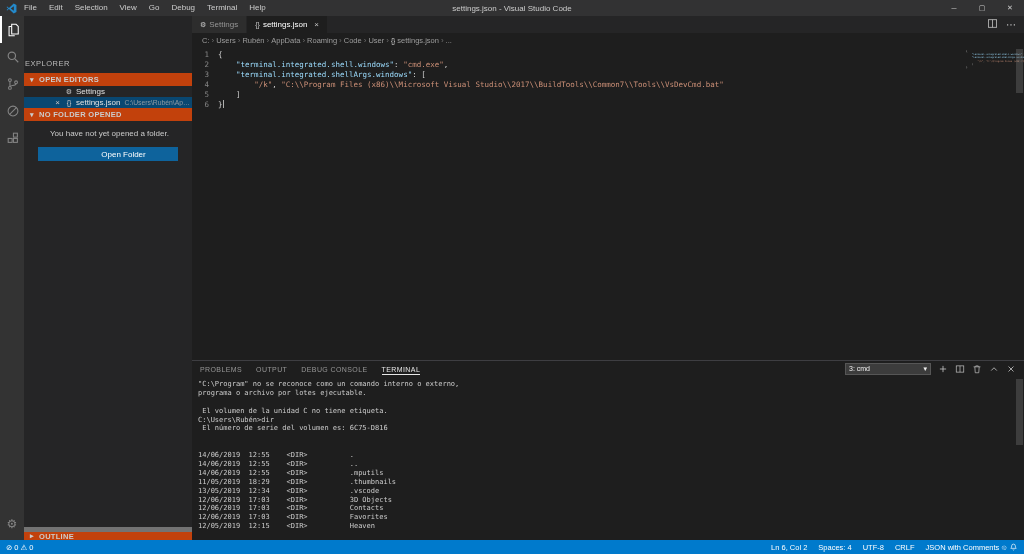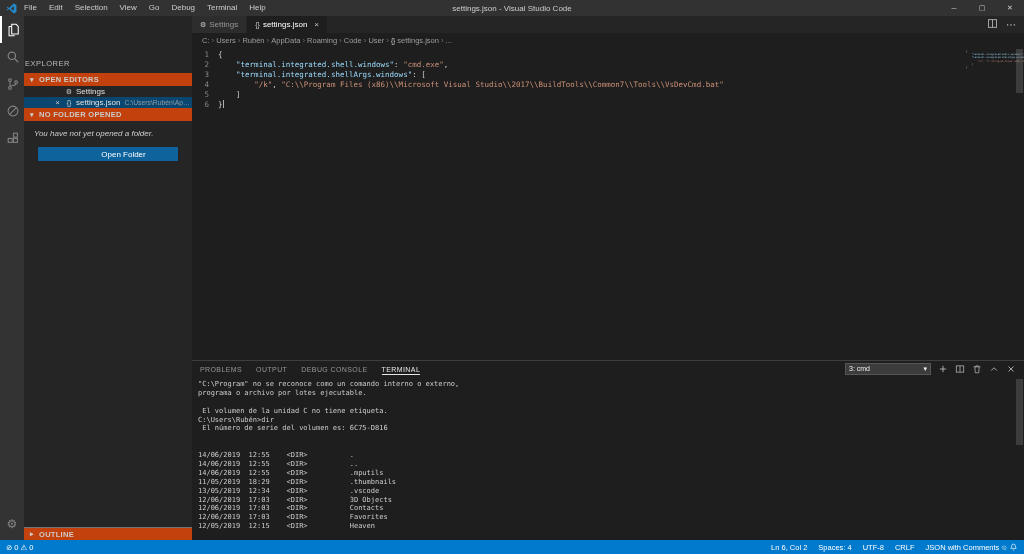--- a/index.html
+++ b/index.html
@@ -34,24 +34,24 @@
   .sidebar-title { padding:6px 0 5px 1px; font-size:7.5px; letter-spacing:.5px; color:#bbbbbb;margin-top:37px; }
   .section-header { height:13px; display:flex; align-items:center; gap:3px; padding-left:4px;
                     background:#c2410c; font-size:7.5px; font-weight:bold; color:#cccccc; letter-spacing:.3px; }
   .chev { width:8px; text-align:center; font-size:7px; color:#cccccc; }
   .editor-item { height:11px; display:flex; align-items:center; padding-left:28px; white-space:nowrap; overflow:hidden; }
   .editor-item.active { background:#094771; }
   .item-slot { width:11px; flex-shrink:0; font-size:8px; color:#c5c5c5; text-align:center; }
   .item-icon { width:12px; flex-shrink:0; font-size:7px; color:#c8c8c8; text-align:center; }
   .item-label { margin-left:1px; color:#e0e0e0; }
   .item-detail { margin-left:4px; font-size:6.8px; color:#8f9aa3; overflow:hidden; text-overflow:ellipsis; }
-  .nofolder-msg { padding:8px 10px 6px 10px; color:#cccccc; line-height:1.3;font-style:italic; }
+  .nofolder-msg { padding:8px 10px 6px 26px; color:#cccccc; line-height:1.3; }
   .open-folder-btn { margin:2px 14px 0 14px; height:14px; background:#0e639c; color:#ffffff;
                      display:flex; align-items:center; justify-content:center; font-size:8px; cursor:pointer;padding-left:31px; }
-  .outline-header { margin-top:auto; border-top:1px solid #737373; }
+  .outline-header { margin-top:auto; border-top:5px solid #737373; }
 
   
   .editor-col { flex:1; display:flex; flex-direction:column; min-width:0; }
   .tabbar { height:17px; background:#252526; display:flex; align-items:stretch; font-size:8px; flex-shrink:0; }
   .tab { display:flex; align-items:center; gap:3px; padding:0 8px; background:#2d2d2d; color:#969696;
          border-right:1px solid #252526; white-space:nowrap; }
   .tab.active { background:#1e1e1e; color:#ffffff; }
   .tab-icon { font-size:7px; color:#c8c8c8; }
   .tab-close { margin-left:4px; font-size:8px; color:#c5c5c5; }
   .tab-actions { margin-left:auto; display:flex; align-items:center; gap:8px; padding-right:8px; color:#cccccc; }

